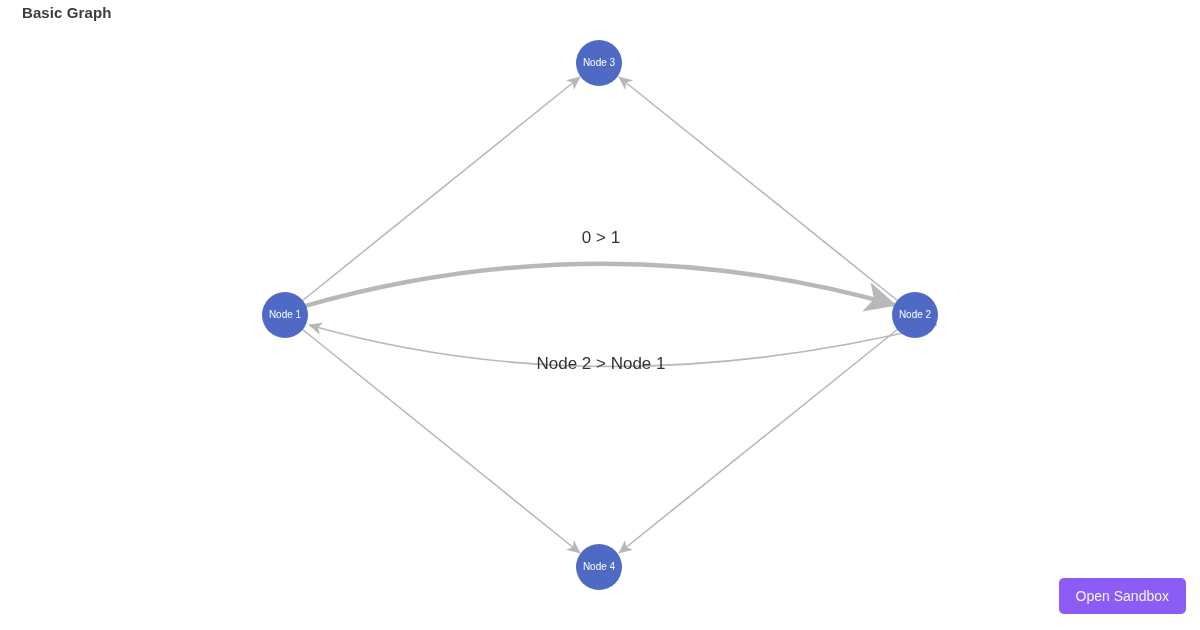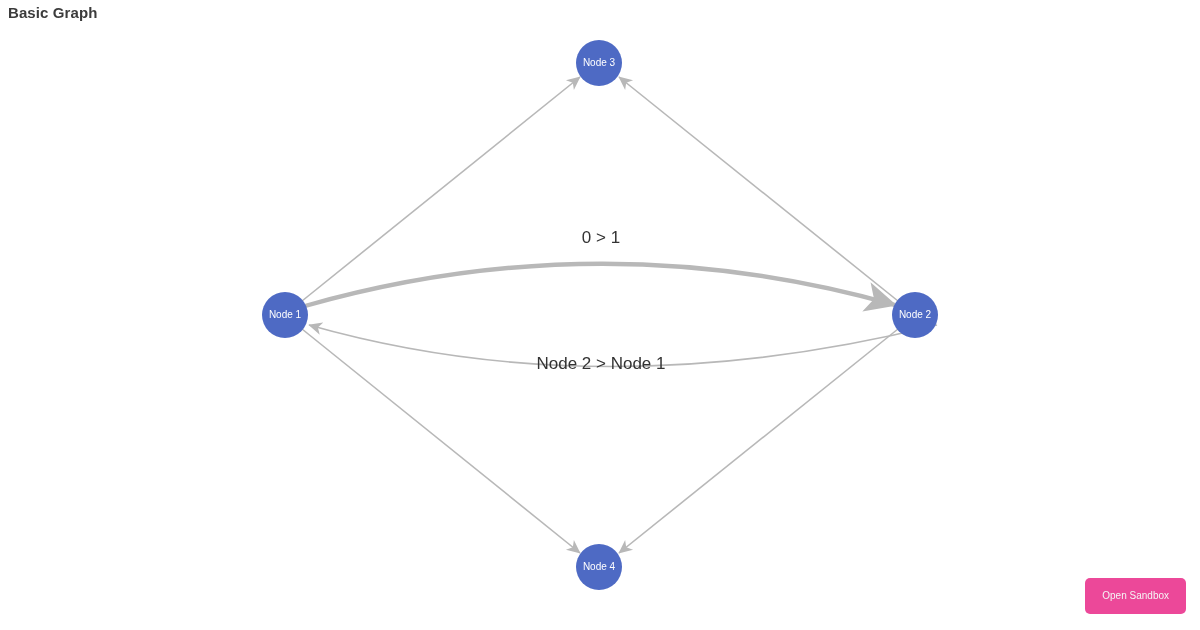--- a/index.html
+++ b/index.html
@@ -10,21 +10,21 @@
   }
   body {
     width: 1200px;
     height: 630px;
     position: relative;
     overflow: hidden;
     font-family: "Liberation Sans", sans-serif;
   }
   #page-title {
     position: absolute;
-    left: 8px;
+    left: 22px;
     top: 3px;
     font-size: 15px;
     font-weight: bold;
     color: #3c3c3c;
     letter-spacing: 0.1px;
     line-height: 20px;
   }
   #graph-canvas {
     position: absolute;
     left: 0;
@@ -53,23 +53,23 @@
     font-family: "Liberation Sans", sans-serif;
     font-size: 10px;
     fill: #ffffff;
     text-anchor: middle;
     dominant-baseline: middle;
   }
   #open-sandbox-button {
     position: absolute;
     right: 14px;
     bottom: 16px;
-    background: #ec4899;
+    background: #8b5cf6;
     color: #f5f5f5;
-    font-size: 10px;
+    font-size: 14px;
     font-family: "Liberation Sans", sans-serif;
     padding: 10px 17px;
     border-radius: 5px;
     border: none;
     cursor: pointer;
     line-height: 16px;
     white-space: nowrap;
   }
 </style>
 </head>

